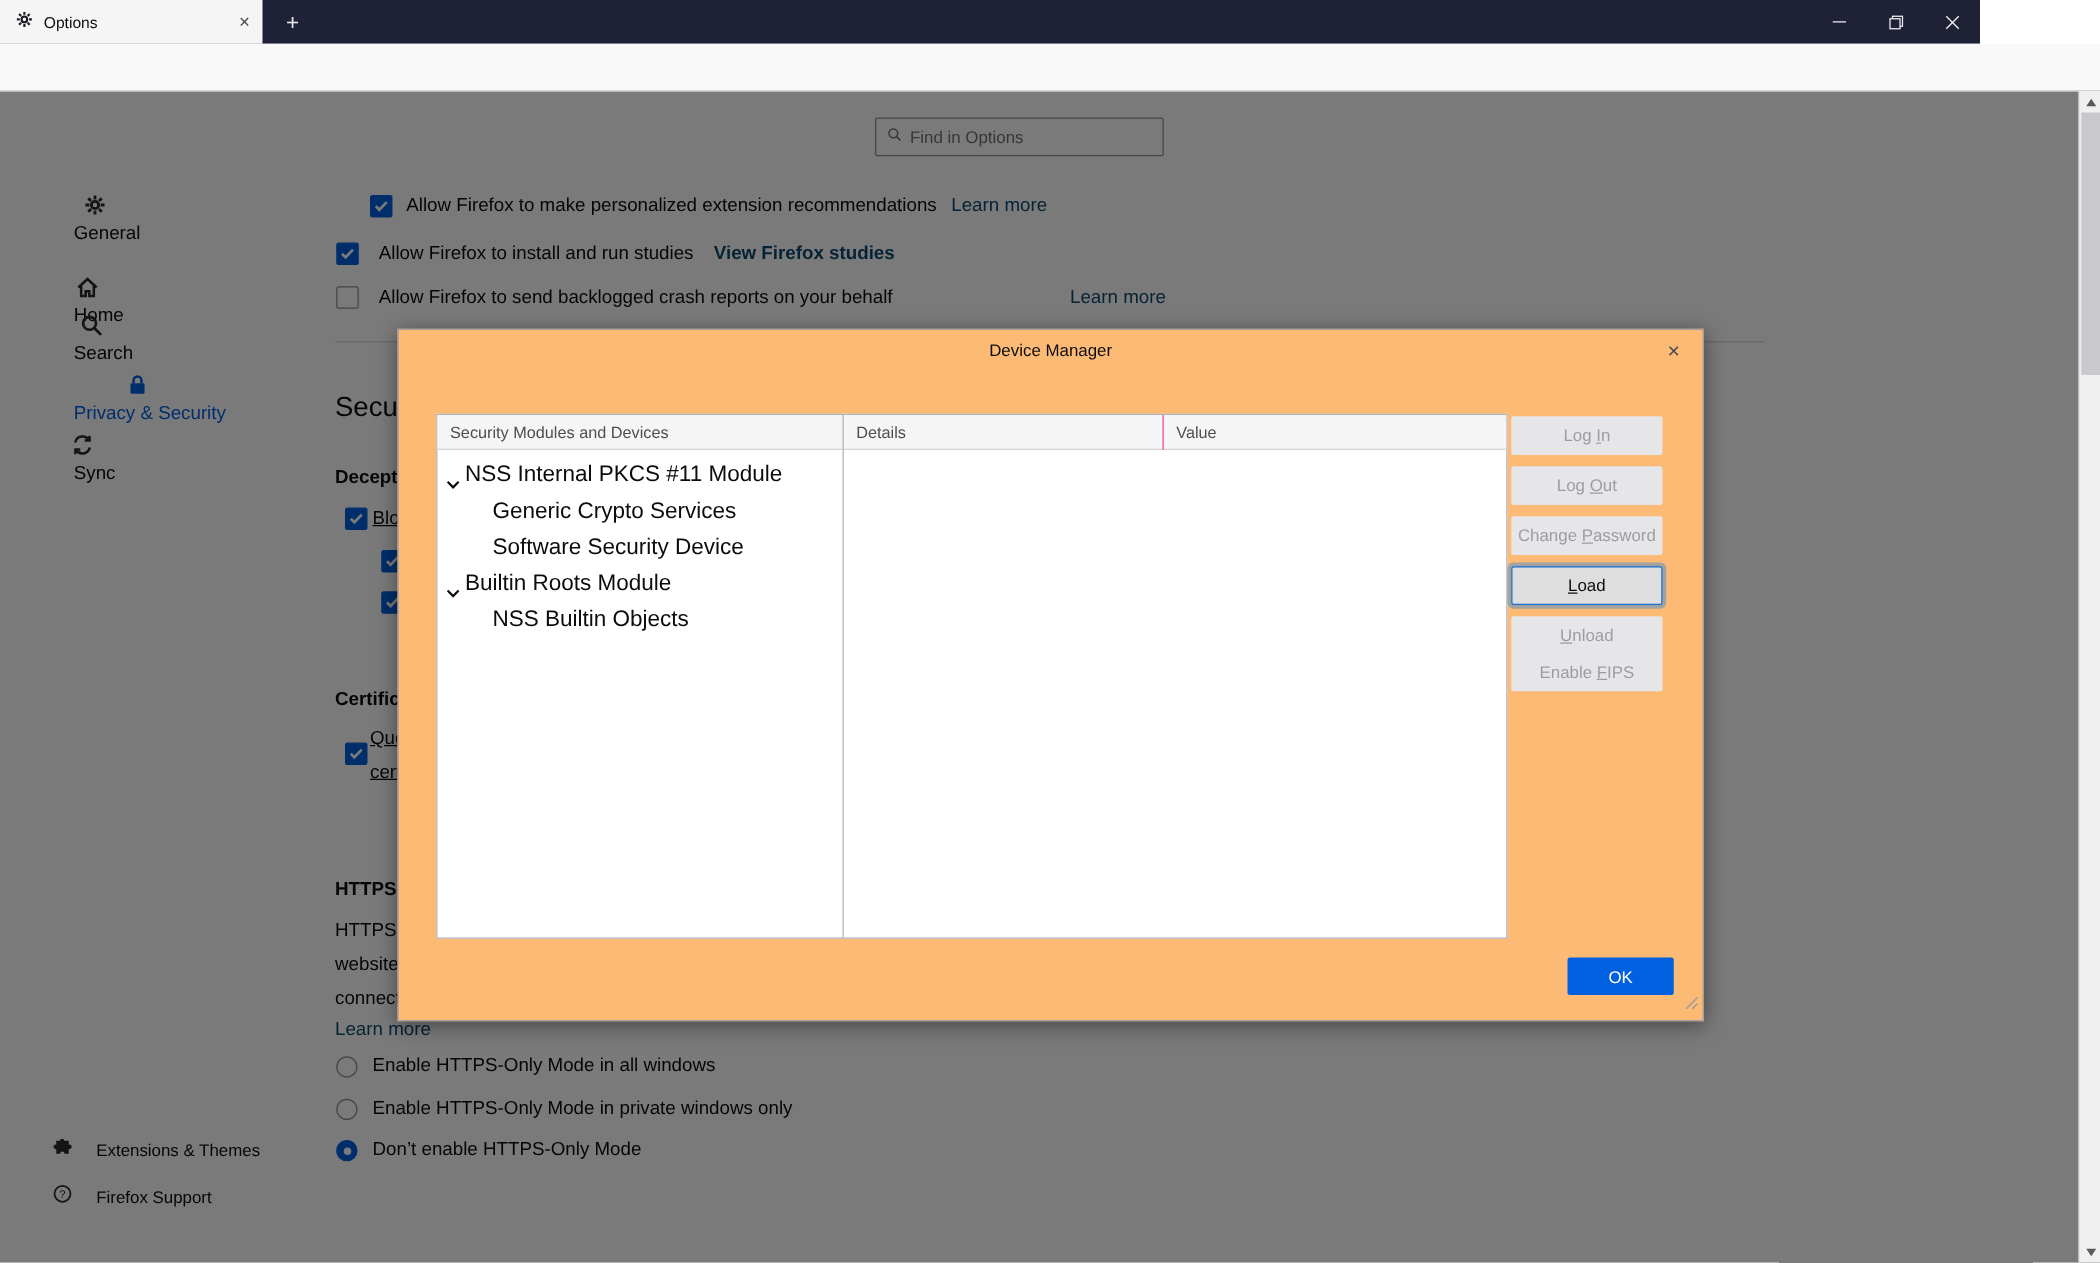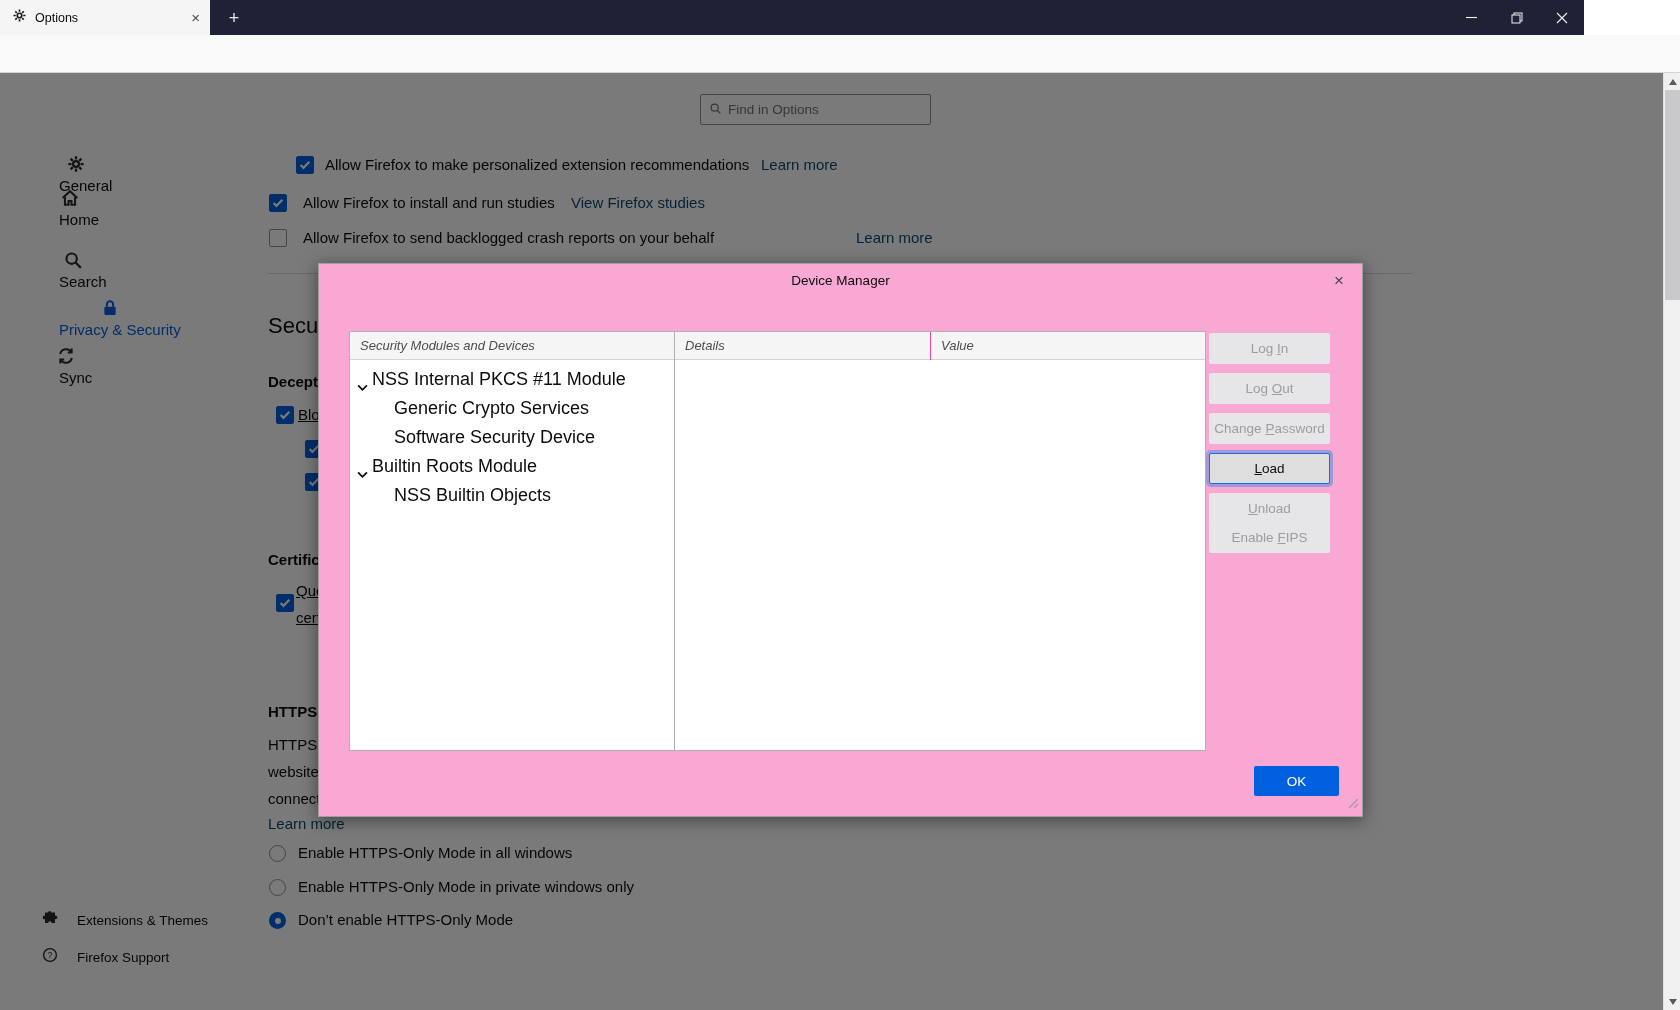--- a/index.html
+++ b/index.html
@@ -63,28 +63,28 @@
   .overlay { position:absolute; left:0; top:73px; width:1663px; height:937px; background:rgba(0,0,0,0.52); z-index:5; }
 
   
   .scrollbar { position:absolute; right:0; top:73px; width:17px; height:937px; background:#f0f0f1; border-left:1px solid #e1e1e4; z-index:6; }
   .sb-arrow { position:absolute; left:0; width:17px; height:17px; display:flex; align-items:center; justify-content:center; }
   .tri-up { width:0; height:0; border-left:4px solid transparent; border-right:4px solid transparent; border-bottom:6px solid #5a5a5e; }
   .tri-down { width:0; height:0; border-left:4px solid transparent; border-right:4px solid transparent; border-top:6px solid #5a5a5e; }
   .sb-thumb { position:absolute; left:1px; top:17px; width:15px; height:210px; background:#c9c9cd; }
 
   
-  .dialog { position:absolute; left:318px; top:263px; width:1045px; height:554px; background:#f9a8d4; border:1px solid #9e9ea4; box-shadow:0 3px 16px rgba(0,0,0,0.45); z-index:10; }
+  .dialog { position:absolute; left:318px; top:263px; width:1045px; height:554px; background:#fdba74; border:1px solid #9e9ea4; box-shadow:0 3px 16px rgba(0,0,0,0.45); z-index:10; }
   .dlg-titlebar { position:absolute; left:0; top:0; width:100%; height:34px; }
   .dlg-title { text-align:center; line-height:34px; font-size:13.5px; color:#0c0c0d; }
   .dlg-close { position:absolute; right:11px; top:5px; width:24px; height:24px; font-size:17px; line-height:24px; text-align:center; color:#4a4a4f; cursor:pointer; }
 
   .tree-table { position:absolute; left:30px; top:67px; width:857px; height:420px; background:#fff; border:1px solid #b1b1b5; }
   .tt-header { position:absolute; left:0; top:0; width:100%; height:28px; background:#f5f5f6; border-bottom:1px solid #d4d4d8; }
-  .tt-h { position:absolute; top:0; height:28px; line-height:28px; font-size:13px; color:#4d4d52; padding-left:10px; white-space:nowrap; overflow:hidden;font-style:italic; }
+  .tt-h { position:absolute; top:0; height:28px; line-height:28px; font-size:13px; color:#4d4d52; padding-left:10px; white-space:nowrap; overflow:hidden; }
   .tt-h1 { left:0; width:324px; }
   .tt-h2 { left:324px; width:236px; border-left:1px solid #b1b1b5; }
   .tt-h3 { left:580px; width:296px; border-left:1px solid #ec4899; }
   .tt-split { position:absolute; left:324px; top:28px; width:1px; height:391px; background:#b1b1b5; }
   .tree-row { position:absolute; left:0; width:323px; height:29px; display:flex; align-items:center; font-size:18px; color:#0c0c0d; white-space:nowrap; cursor:default; }
   .tree-chev { position:absolute; left:7px; top:11px; }
 
   .dlg-btn { position:absolute; left:890px; width:121px; height:31px; background:#e6e6e9; border:none; border-radius:2px; font-family:"Liberation Sans",sans-serif; font-size:13.5px; color:#9c9ca2; }
   .dlg-btn.enabled { color:#0c0c0d; background:#dededf; }
   .dlg-btn.focused { border:1px solid #1a6fd4; box-shadow:0 0 0 3px rgba(26,130,230,0.4); }
@@ -208,21 +208,21 @@
         </svg>
       </div>
       <span class="abs pref-text" style="left: 325px; top: 82px;">Allow Firefox to make personalized extension recommendations</span>
       <span class="abs link" style="left: 761px; top: 82px;">Learn more</span>
       <div class="abs cb checked" style="left: 269px; top: 121px;">
         <svg width="12" height="10" viewBox="0 0 11 9">
           <path d="M1.5 4.5l2.6 2.6L9.5 1.5" stroke="#fff" stroke-width="2" fill="none"></path>
         </svg>
       </div>
       <span class="abs pref-text" style="left: 303px; top: 120px;">Allow Firefox to install and run studies</span>
-      <span class="abs link" style="left: 571px; top: 120px;">View Firefox studies</span>
+      <span class="abs link" style="left: 571px; top: 120px; font-weight: bold;">View Firefox studies</span>
       <div class="abs cb" style="left: 269px; top: 156px;"></div>
       <span class="abs pref-text" style="left: 303px; top: 155px;">Allow Firefox to send backlogged crash reports on your behalf</span>
       <span class="abs link" style="left: 856px; top: 155px;">Learn more</span>
     </div>
 
   <div class="abs hr"></div>
 
   <div class="abs h-big" style="left:268px; top:240px;">Security</div>
   <div class="abs h-bold" style="left:268px; top:300px;">Deceptive Content and Dangerous Software Protection</div>
   <div id="deception-rows">
@@ -270,21 +270,21 @@
     </div>
 
   <nav id="sidebar-nav">
       <div class="side-item" style="top: 82px;">
         <span><svg width="18" height="18" viewBox="0 0 16 16">
             <circle cx="8" cy="8" r="2.6" fill="none" stroke="#2a2a2e" stroke-width="2"></circle>
             <path d="M8 1.2V4M8 12v2.8M1.2 8H4M12 8h2.8M3.2 3.2L5.2 5.2M10.8 10.8l2 2M12.8 3.2l-2 2M5.2 10.8l-2 2" stroke="#2a2a2e" stroke-width="2" fill="none"></path>
           </svg></span>
         <span class="lbl">General</span>
       </div>
-      <div class="side-item" style="top: 116px; align-items: center;">
+      <div class="side-item" style="top: 148px; align-items: center;">
         <span><svg width="18" height="18" viewBox="0 0 16 16">
             <path d="M1.5 8L8 2l6.5 6" stroke="#2a2a2e" stroke-width="1.8" fill="none"></path>
             <path d="M3.5 7v7h3.2v-3.4h2.6V14h3.2V7" stroke="#2a2a2e" stroke-width="1.8" fill="none"></path>
           </svg></span>
         <span class="lbl">Home</span>
       </div>
       <div class="side-item" style="top: 178px;">
         <span><svg width="18" height="18" viewBox="0 0 16 16">
             <circle cx="6.8" cy="6.8" r="4.6" fill="none" stroke="#2a2a2e" stroke-width="1.9"></circle>
             <path d="M10.3 10.3L15 15" stroke="#2a2a2e" stroke-width="1.9"></path>

